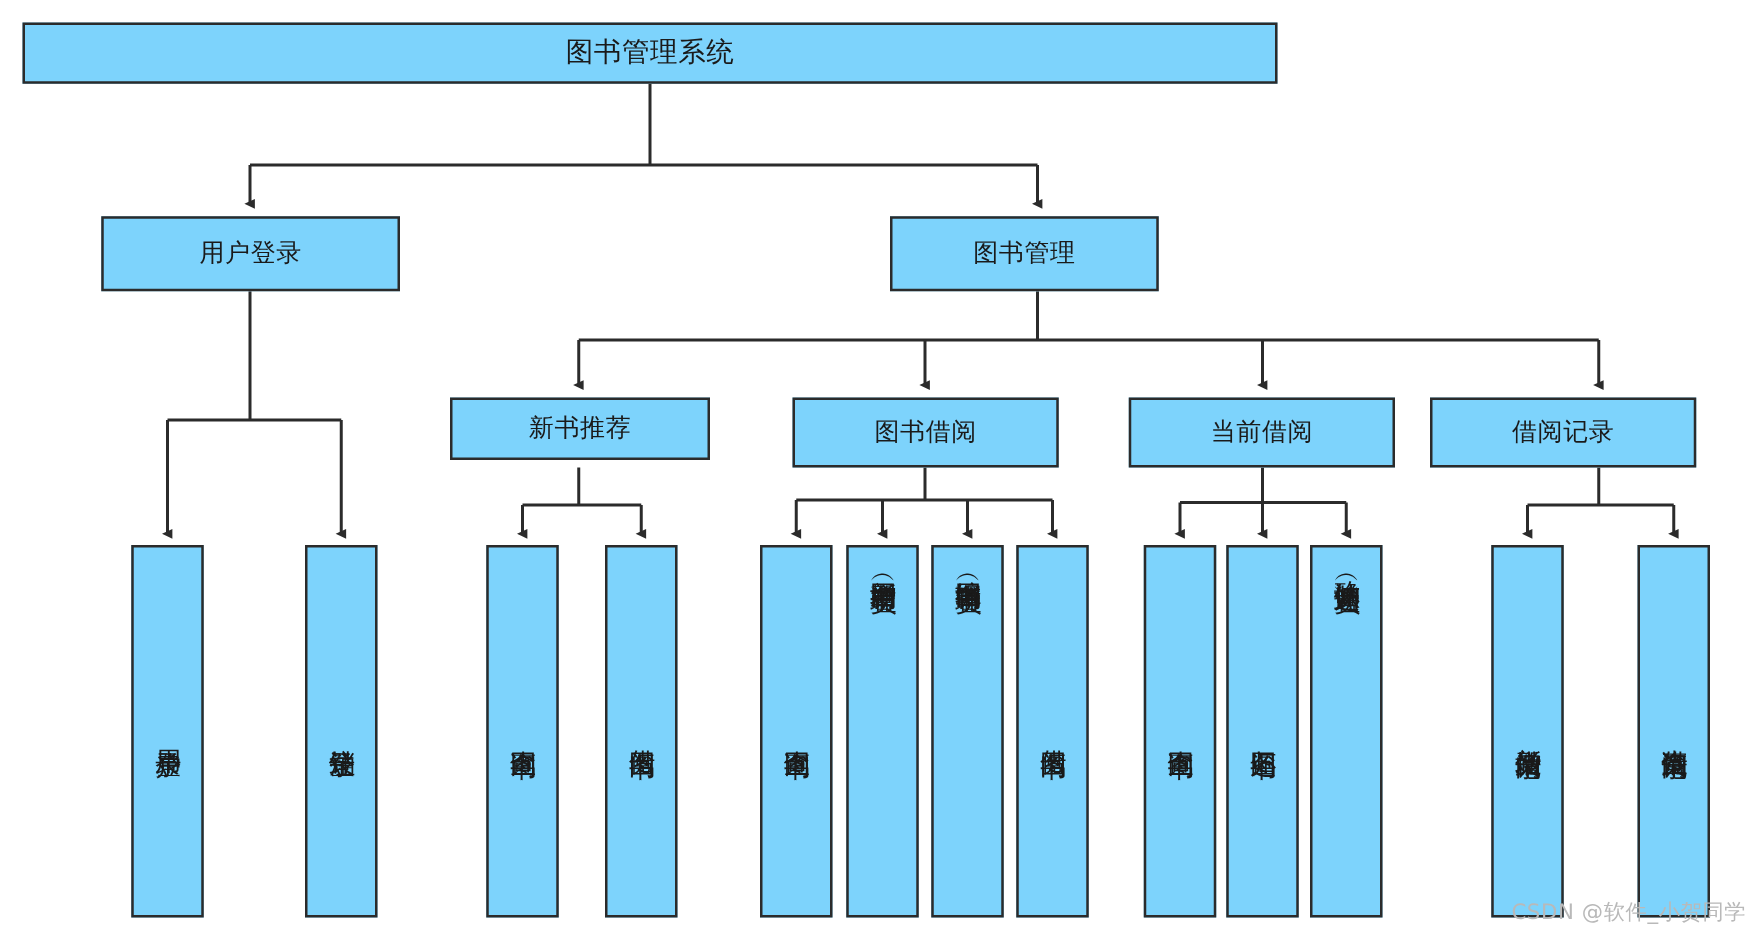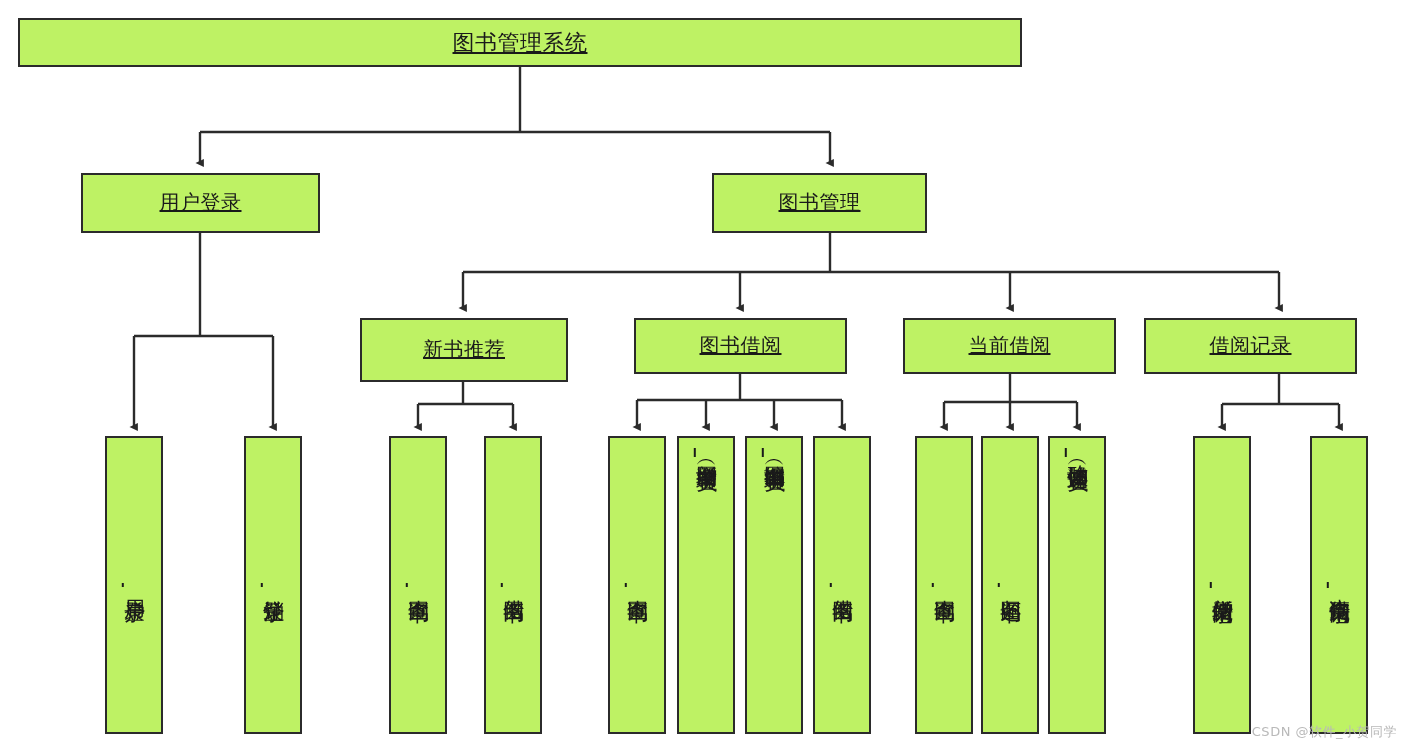--- a/index.html
+++ b/index.html
@@ -14,27 +14,26 @@
     position: relative;
     width: 1405px;
     height: 747px;
     background: #ffffff;
     overflow: hidden;
   }
   .node {
     position: absolute;
     box-sizing: border-box;
     border: 2.2px solid #2b2b2b;
-    background: #bef264;
+    background: #7dd3fc;
     color: #1a1a1a;
     display: flex;
     align-items: center;
     justify-content: center;
     text-align: center;
-    text-decoration: underline;
   }
   .node .label {
     display: block;
     line-height: 1.18;
     letter-spacing: 0.5px;
   }
   .node.root .label { font-size: 22px; }
   .node.lvl2 .label { font-size: 20px; }
   .node.lvl3 .label { font-size: 20px; }
   .node.leaf {
@@ -61,21 +60,21 @@
     left: 0;
     top: 0;
     width: 1405px;
     height: 747px;
     pointer-events: none;
   }
   .watermark {
     position: absolute;
     right: 8px;
     bottom: 6px;
-    font-size: 13px;
+    font-size: 17px;
     color: #b9b9b9;
     letter-spacing: 0.5px;
     white-space: nowrap;
     margin-left: 44px;
   }
 </style>
 </head>
 <body>
 
 <div id="canvas">
@@ -135,21 +134,21 @@
   </div>
 
   <div class="node lvl2" style="left:81px; top:173px; width:239px; height:60px;">
     <span class="label">用户登录</span>
   </div>
 
   <div class="node lvl2" style="left:712px; top:173px; width:215px; height:60px;">
     <span class="label">图书管理</span>
   </div>
 
-  <div class="node lvl3" style="left:360px; top:318px; width:208px; height:64px;">
+  <div class="node lvl3" style="left:360px; top:318px; width:208px; height:50px;">
     <span class="label">新书推荐</span>
   </div>
 
   <div class="node lvl3" style="left:634px; top:318px; width:213px; height:56px;">
     <span class="label">图书借阅</span>
   </div>
 
   <div class="node lvl3" style="left:903px; top:318px; width:213px; height:56px;">
     <span class="label">当前借阅</span>
   </div>

